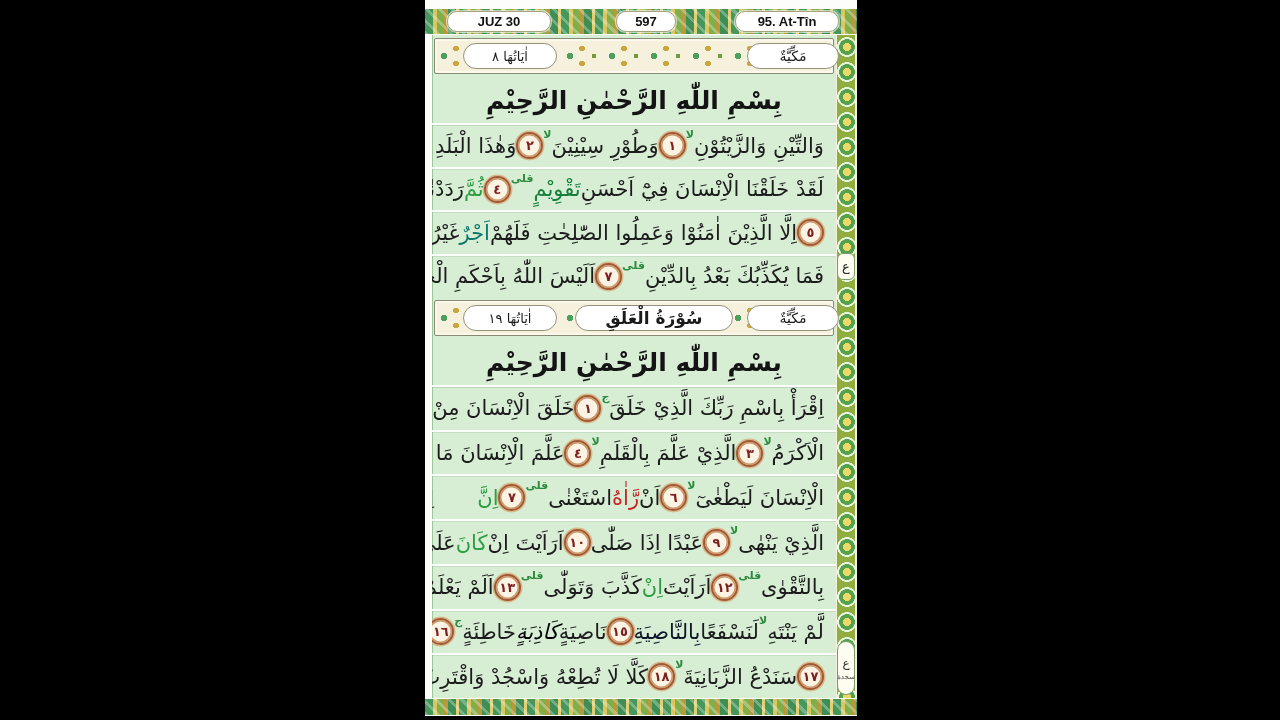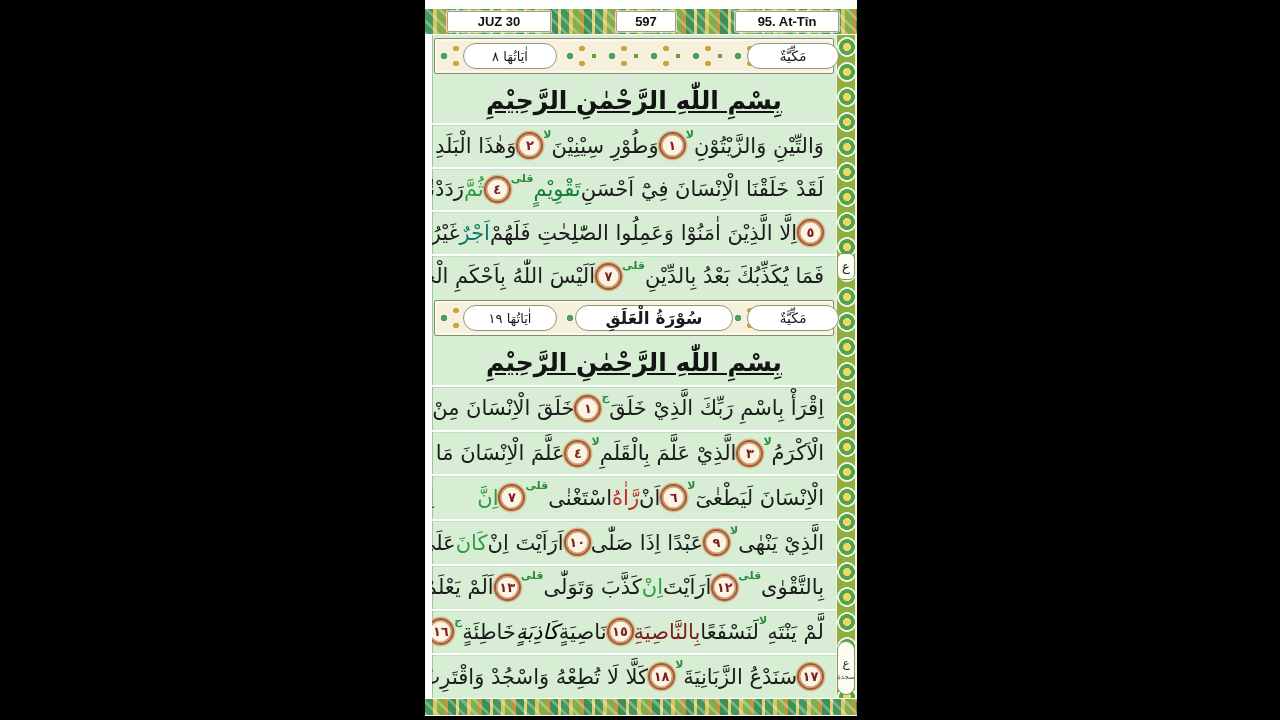--- a/index.html
+++ b/index.html
@@ -18,21 +18,21 @@
     background-color:#e6d79a;
     background-image:
       repeating-linear-gradient(45deg, rgba(255,255,255,.28) 0 3px, transparent 3px 9px),
       repeating-linear-gradient(90deg, #45975c 0 8px, #dcc45e 8px 12px, #7fae4a 12px 19px, #b7983a 19px 23px, #3f8f55 23px 31px, #e2cf72 31px 34px);
     box-shadow: inset 0 1px 0 #fff, inset 0 -1px 0 #fff;
   }
   .orn-band.top    { height:27px; }
   .orn-band.bottom { height:18px; }
 
   .pill { position:absolute; top:3px; height:21px; background:#fff;
-    border:1.5px solid #a8a27c; border-radius:2px;
+    border:1.5px solid #a8a27c; border-radius:10px;
     display:flex; align-items:center; justify-content:center;
     font-family:"Liberation Sans", sans-serif; font-weight:bold;
     font-size:13px; color:#111; box-shadow:0 0 0 1px rgba(255,255,255,.6); }
   .pill-juz   { left:22px;  width:104px; }
   .pill-page  { left:191px; width:60px;  }
   .pill-surah { left:310px; width:104px; }
 
   
   .main { flex:1 1 auto; display:flex; background:#d7eed5; min-height:0; }
   .content { flex:1 1 auto; border-left:7px solid #fdfdfb; position:relative;
@@ -64,21 +64,21 @@
     display:flex; align-items:center; justify-content:center;
     font-size:14px; color:#1a1a1a; direction:rtl; }
   .oval.o-rev   { left:312px; width:92px; }
   .oval.o-title { left:140px; width:158px; font-size:17px; font-weight:bold; }
   .oval.o-ayat  { left:28px;  width:94px; font-size:13px; }
 
   
   .bismillah { flex:0 0 auto; text-align:center; direction:rtl; color:#141414;
     font-size:25px; font-weight:bold; padding:10px 0 8px 0;
     border-bottom:2px solid rgba(255,255,255,.9);
-    box-shadow: 0 1px 0 rgba(120,150,120,.25); text-decoration: underline; }
+    box-shadow: 0 1px 0 rgba(120,150,120,.25); }
 
   
   .lines { display:flex; flex-direction:column; }
   .lines.attin { height:172px; }
   .lines.alaq  { flex:1 1 auto; }
   .line { flex:1 1 0; direction:rtl; text-align:justify; text-align-last:justify;
     padding:0 12px; font-size:21px; color:#1c1c1c; white-space:nowrap;
     display:flex; align-items:center; justify-content:space-between;
     border-bottom:2px solid rgba(255,255,255,.92);
     box-shadow: 0 1px 0 rgba(120,150,120,.18); overflow:hidden; }
@@ -211,21 +211,21 @@
               <span class="word" style="color: rgb(46, 158, 68);">اِنْ</span>
               <span class="word">كَذَّبَ وَتَوَلّٰى</span>
               <span class="waqf">قلى</span>
               <span class="ayah">١٣</span>
               <span class="word">اَلَمْ يَعْلَمْ</span>
             </div>
             <div class="line">
               <span class="word">لَّمْ يَنْتَهِ</span>
               <span class="waqf">لا</span>
               <span class="word">لَنَسْفَعًا</span>
-              <span class="word" style="color: #7f1d1d;">بِالنَّاصِيَةِ</span>
+              <span class="word" style="color: #0f172a;">بِالنَّاصِيَةِ</span>
               <span class="ayah">١٥</span>
               <span class="word">نَاصِيَةٍ</span>
               <span class="word" style="color: #000000; font-style: italic;">كَاذِبَةٍ</span>
               <span class="word">خَاطِئَةٍ</span>
               <span class="waqf">ج</span>
               <span class="ayah">١٦</span>
             </div>
             <div class="line">
               <span class="ayah">١٧</span>
               <span class="word">سَنَدْعُ الزَّبَانِيَةَ</span>

